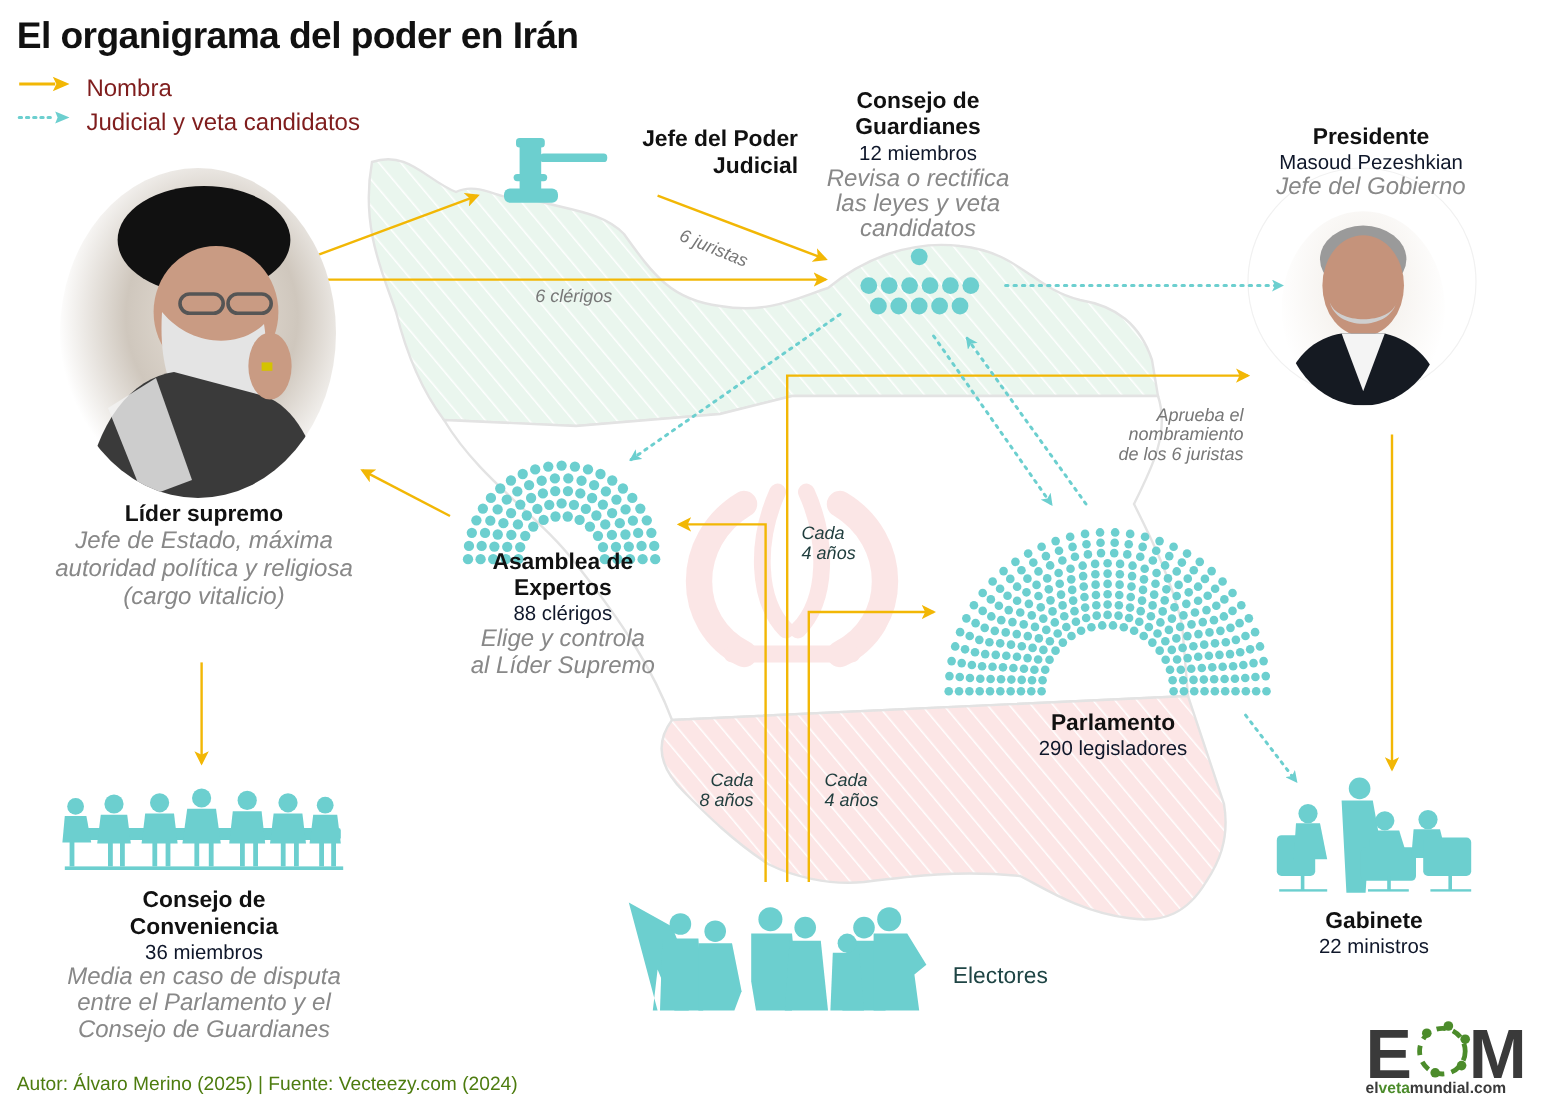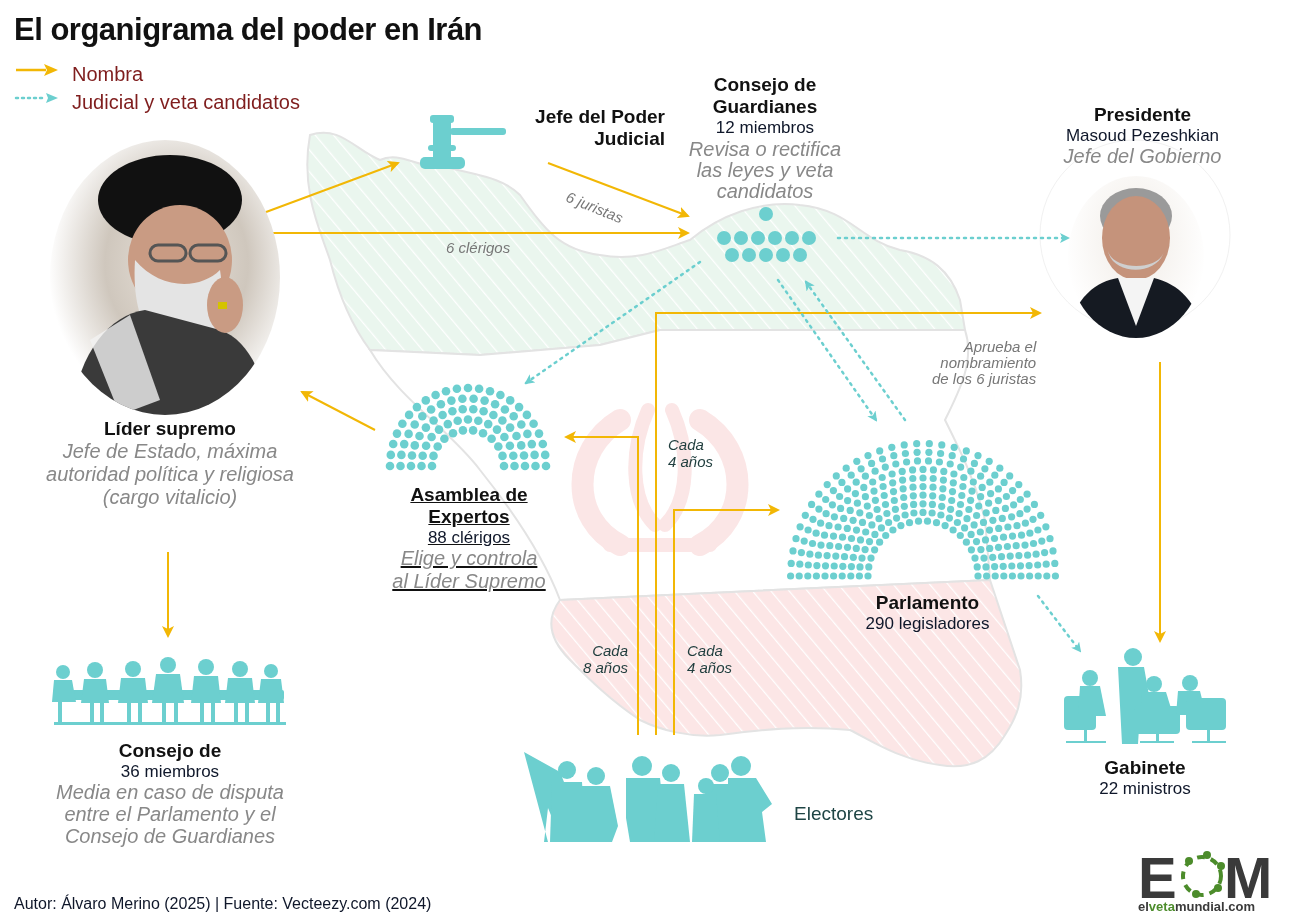--- a/index.html
+++ b/index.html
@@ -9,21 +9,21 @@
   .title{left:14px;top:12px;font-size:31px;font-weight:bold;letter-spacing:-0.5px;color:#111;}
   .legend-row{left:14px;display:flex;align-items:flex-start;font-size:20px;color:#7f1d1d;}
   .legend-row svg{margin-right:14px;}
   .block{text-align:center;line-height:1.15;}
   .b-title{font-weight:bold;font-size:19px;color:#111;}
   .b-sub{font-size:17px;color:#0f172a;}
   .b-desc{font-size:20px;font-style:italic;color:#888;}
   .lbl{font-size:15px;font-style:italic;color:#777;}
   .lbl-dark{font-size:15px;font-style:italic;color:#1f3d3d;line-height:1.15;}
   .electores{font-size:19px;font-weight:normal;color:#1f4545;}
-  .footer{left:14px;top:895px;font-size:16px;color:#0f172a;}
+  .footer{left:14px;top:895px;font-size:16px;color:#4d7c0f;}
   .photo{border-radius:50%;overflow:hidden;}
 </style>
 </head>
 <body>
 
 <svg id="bg-svg" viewBox="0 0 1300 924">
   <defs>
     <pattern id="hatchG" width="14" height="14" patternUnits="userSpaceOnUse" patternTransform="rotate(-40)">
       <rect width="14" height="14" fill="#EAF6EE"></rect>
       <line x1="0" y1="0" x2="0" y2="14" stroke="#ffffff" stroke-width="2.5"></line>
@@ -631,35 +631,36 @@
   <div class="b-desc">Jefe del Gobierno</div>
 </div>
 
 <div class="abs block" style="left:40px;top:418px;width:260px;">
   <div class="b-title">Líder supremo</div>
   <div class="b-desc">Jefe de Estado, máxima</div>
   <div class="b-desc">autoridad política y religiosa</div>
   <div class="b-desc">(cargo vitalicio)</div>
 </div>
 
-<div class="abs block" style="left:384px;top:484px;width:170px;text-decoration:underline;">
+<div class="abs block" style="left:384px;top:458px;width:170px;">
   <div class="b-title">Asamblea de</div>
   <div class="b-title">Expertos</div>
   <div class="b-sub">88 clérigos</div>
   <div class="b-desc">Elige y controla</div>
   <div class="b-desc">al Líder Supremo</div>
 </div>
 
 <div class="abs block" style="left:840px;top:592px;width:175px;">
   <div class="b-title">Parlamento</div>
   <div class="b-sub">290 legisladores</div>
 </div>
 
 <div class="abs block" style="left:50px;top:740px;width:240px;">
   <div class="b-title">Consejo de</div>
+  <div class="b-title">Conveniencia</div>
   <div class="b-sub">36 miembros</div>
   <div class="b-desc" style="line-height:1.1;">Media en caso de disputa</div>
   <div class="b-desc" style="line-height:1.1;">entre el Parlamento y el</div>
   <div class="b-desc" style="line-height:1.1;">Consejo de Guardianes</div>
 </div>
 
 <div class="abs block" style="left:1075px;top:757px;width:140px;">
   <div class="b-title">Gabinete</div>
   <div class="b-sub">22 ministros</div>
 </div>

